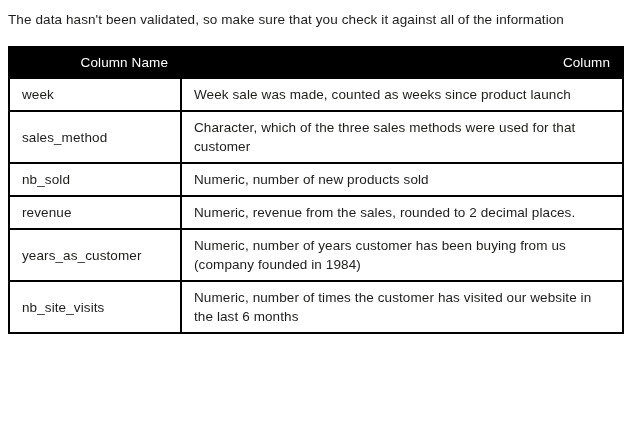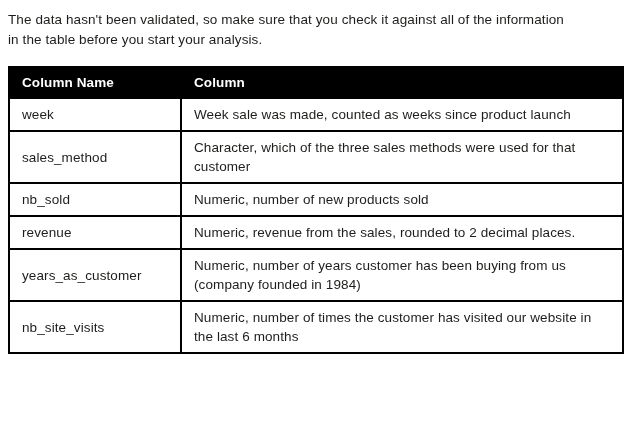--- a/index.html
+++ b/index.html
@@ -39,34 +39,34 @@
     font-size:13.5px;
     line-height:19px;
     text-align:left;
     vertical-align:middle;
     padding:6px 12px;
     letter-spacing:0.1px;
   }
   table.data-dictionary th{
     background:var(--header-bg);
     color:var(--header-text);
-    font-weight:bold;
+    font-weight:normal;
     padding:5px 12px;
+    text-align:right;
   }
   col.c-name{width:172px;}
   col.c-details{width:442px;}
 </style>
 </head>
 <body>
 
 <div class="page">
 
   <p class="intro">
     <span class="line">The data hasn't been validated, so make sure that you check it against all of the information</span>
-    <span class="line">in the table before you start your analysis.</span>
   </p>
 
   <table class="data-dictionary">
     <colgroup>
       <col class="c-name">
       <col class="c-details">
     </colgroup>
     <thead>
       <tr>
         <th>Column Name</th>

